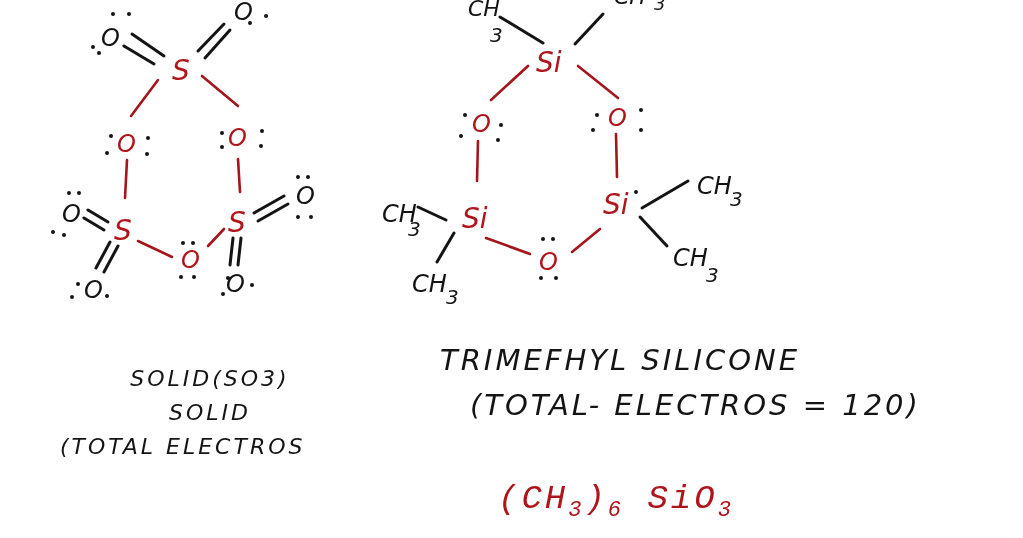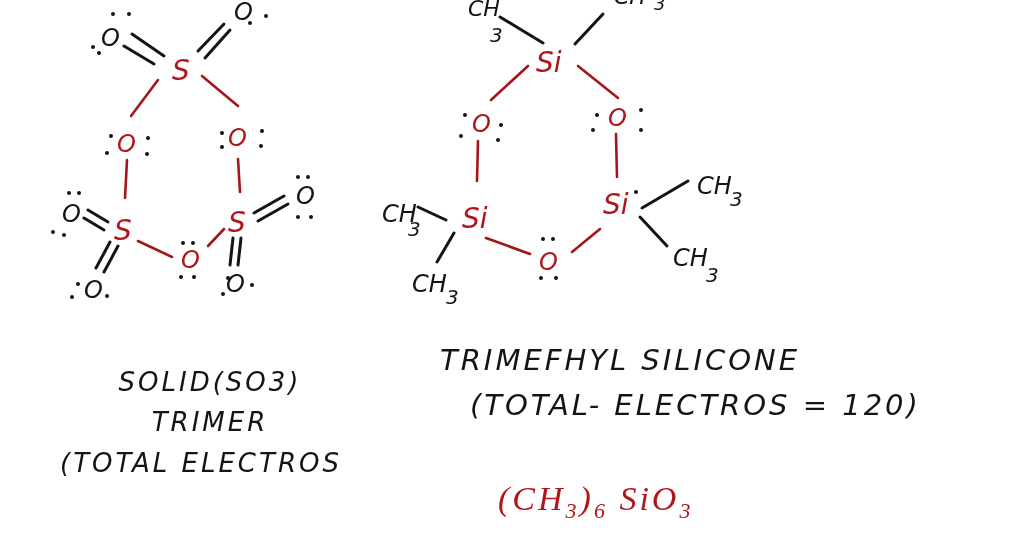--- a/index.html
+++ b/index.html
@@ -5,25 +5,25 @@
     html, body { margin: 0; padding: 0; background: #ffffff; }
     body { width: 1023px; height: 538px; overflow: hidden; position: relative; }
     .canvas { position: absolute; left: 0; top: 0; width: 1023px; height: 538px; }
     svg text { font-family: "DejaVu Sans", sans-serif; }
     .ink { fill: #141414; }
     .red { fill: #b0151b; }
     .bond-black { stroke: #141414; stroke-width: 3; stroke-linecap: round; fill: none; }
     .bond-red { stroke: #a3161c; stroke-width: 2.6; stroke-linecap: round; fill: none; }
     .dot { fill: #141414; }
     .label { position: absolute; font-family: "DejaVu Sans", sans-serif; color: #141414; font-style: italic; letter-spacing: 3px; white-space: nowrap; }
-    .caption-left { left: 60px; top: 362px; width: 300px; text-align: center; font-size: 26px; line-height: 1.55; }
+    .caption-left { left: 60px; top: 362px; width: 300px; text-align: center; font-size: 22px; line-height: 1.55; }
     .caption-left .l3 { text-align: left; padding-left: 0; }
     .caption-right { left: 440px; top: 338px; font-size: 29px; line-height: 1.55; }
     .caption-right .l2 { padding-left: 30px; }
-    .formula { position: absolute; left: 498px; top: 480px; font-family: Liberation Serif, serif; font-style: italic; color: #b0151b; font-size: 34px; letter-spacing: 3px; }
+    .formula { position: absolute; left: 498px; top: 480px; font-family: Liberation Mono, monospace; font-style: italic; color: #b0151b; font-size: 34px; letter-spacing: 3px; }
     .formula sub { font-size: 22px; }
   </style>
 </head>
 <body>
 
 <svg class="canvas" width="1023" height="538" viewBox="0 0 1023 538" xmlns="http://www.w3.org/2000/svg">
 
   <g>
 
     <line class="bond-red" x1="158" y1="80" x2="131" y2="116"></line>
@@ -161,21 +161,21 @@
     </g>
     <g>
       <text class="ink" x="673" y="266" font-size="24" font-style="italic">CH</text>
       <text class="ink" x="706" y="282" font-size="20" font-style="italic">3</text>
     </g>
   </g>
 </svg>
 
 <div class="label caption-left">
   <div>SOLID(SO3)</div>
-  <div>TRIMER</div>
+  <div>SOLID</div>
   <div class="l3">(TOTAL ELECTROS</div>
 </div>
 
 <div class="label caption-right">
   <div>TRIMEFHYL SILICONE</div>
   <div class="l2">(TOTAL- ELECTROS = 120)</div>
 </div>
 
 <div class="formula">
   <span>(CH</span><sub>3</sub><span>)</span><sub>6</sub><span> SiO</span><sub>3</sub>

